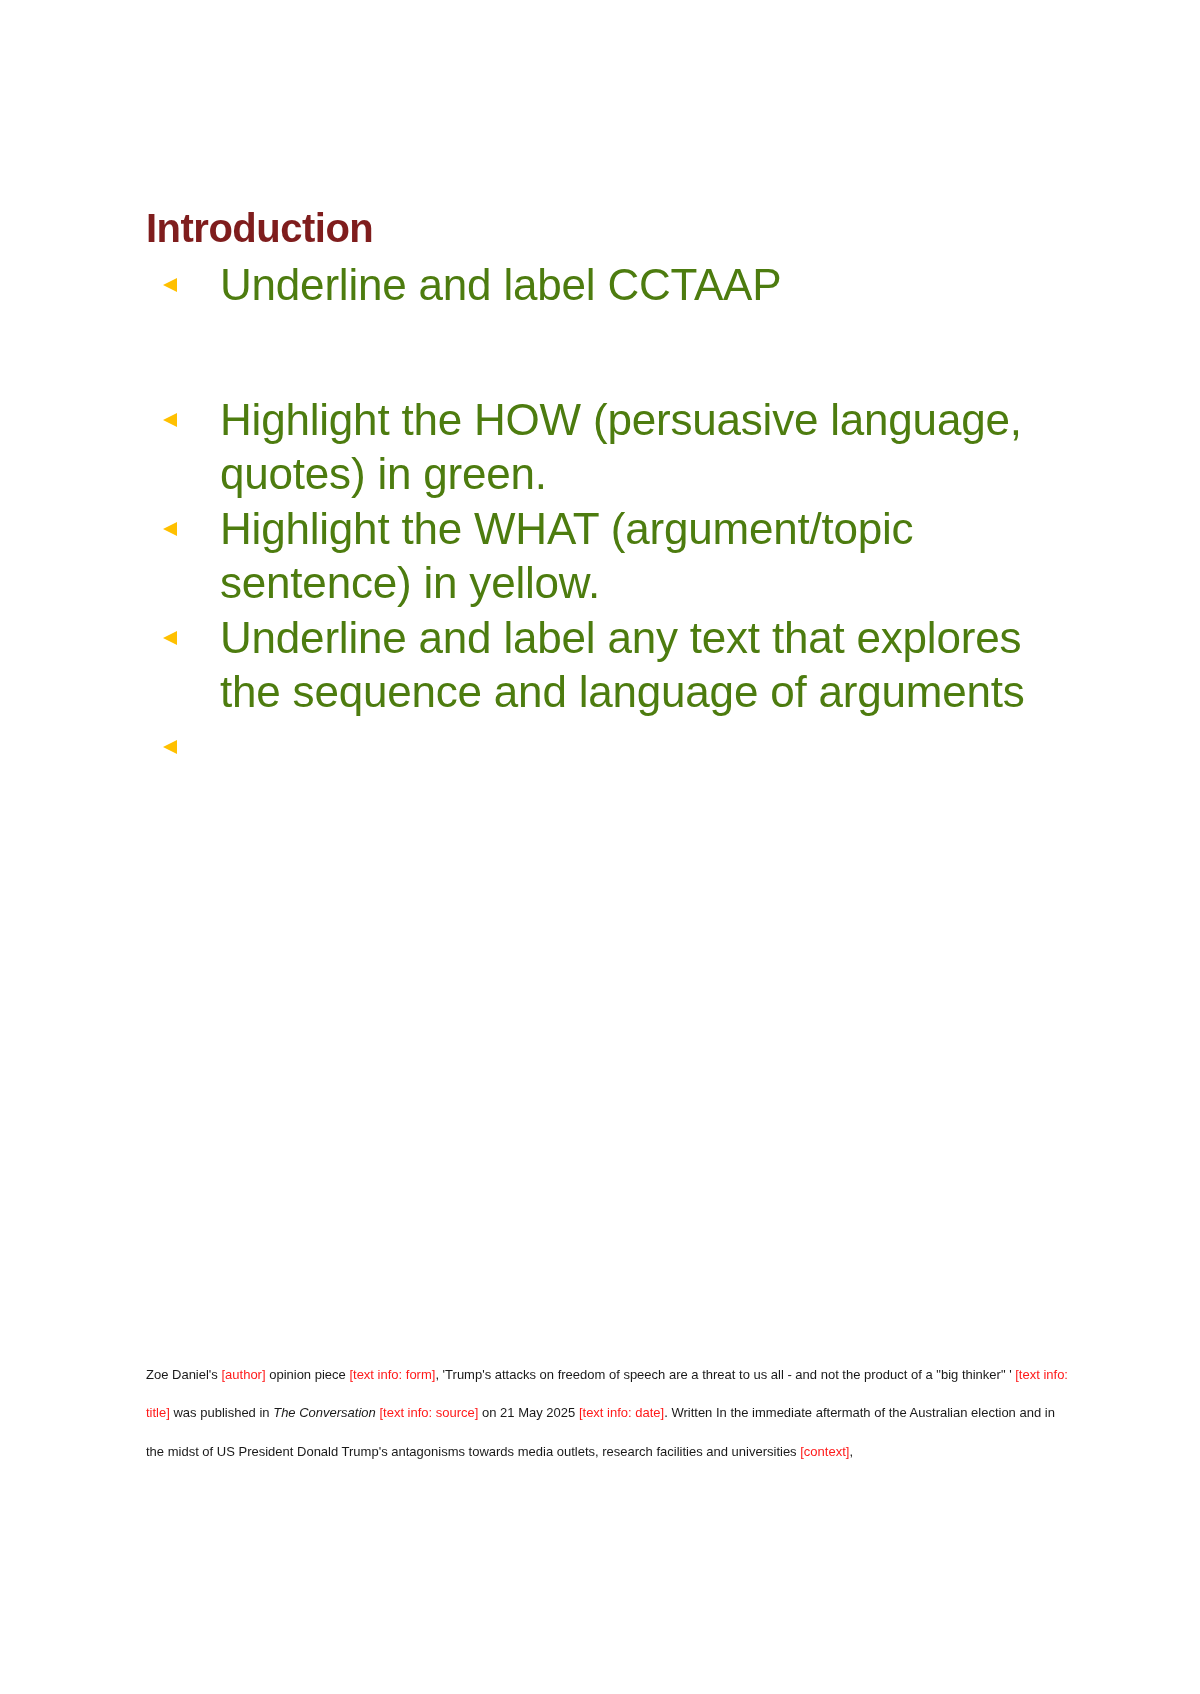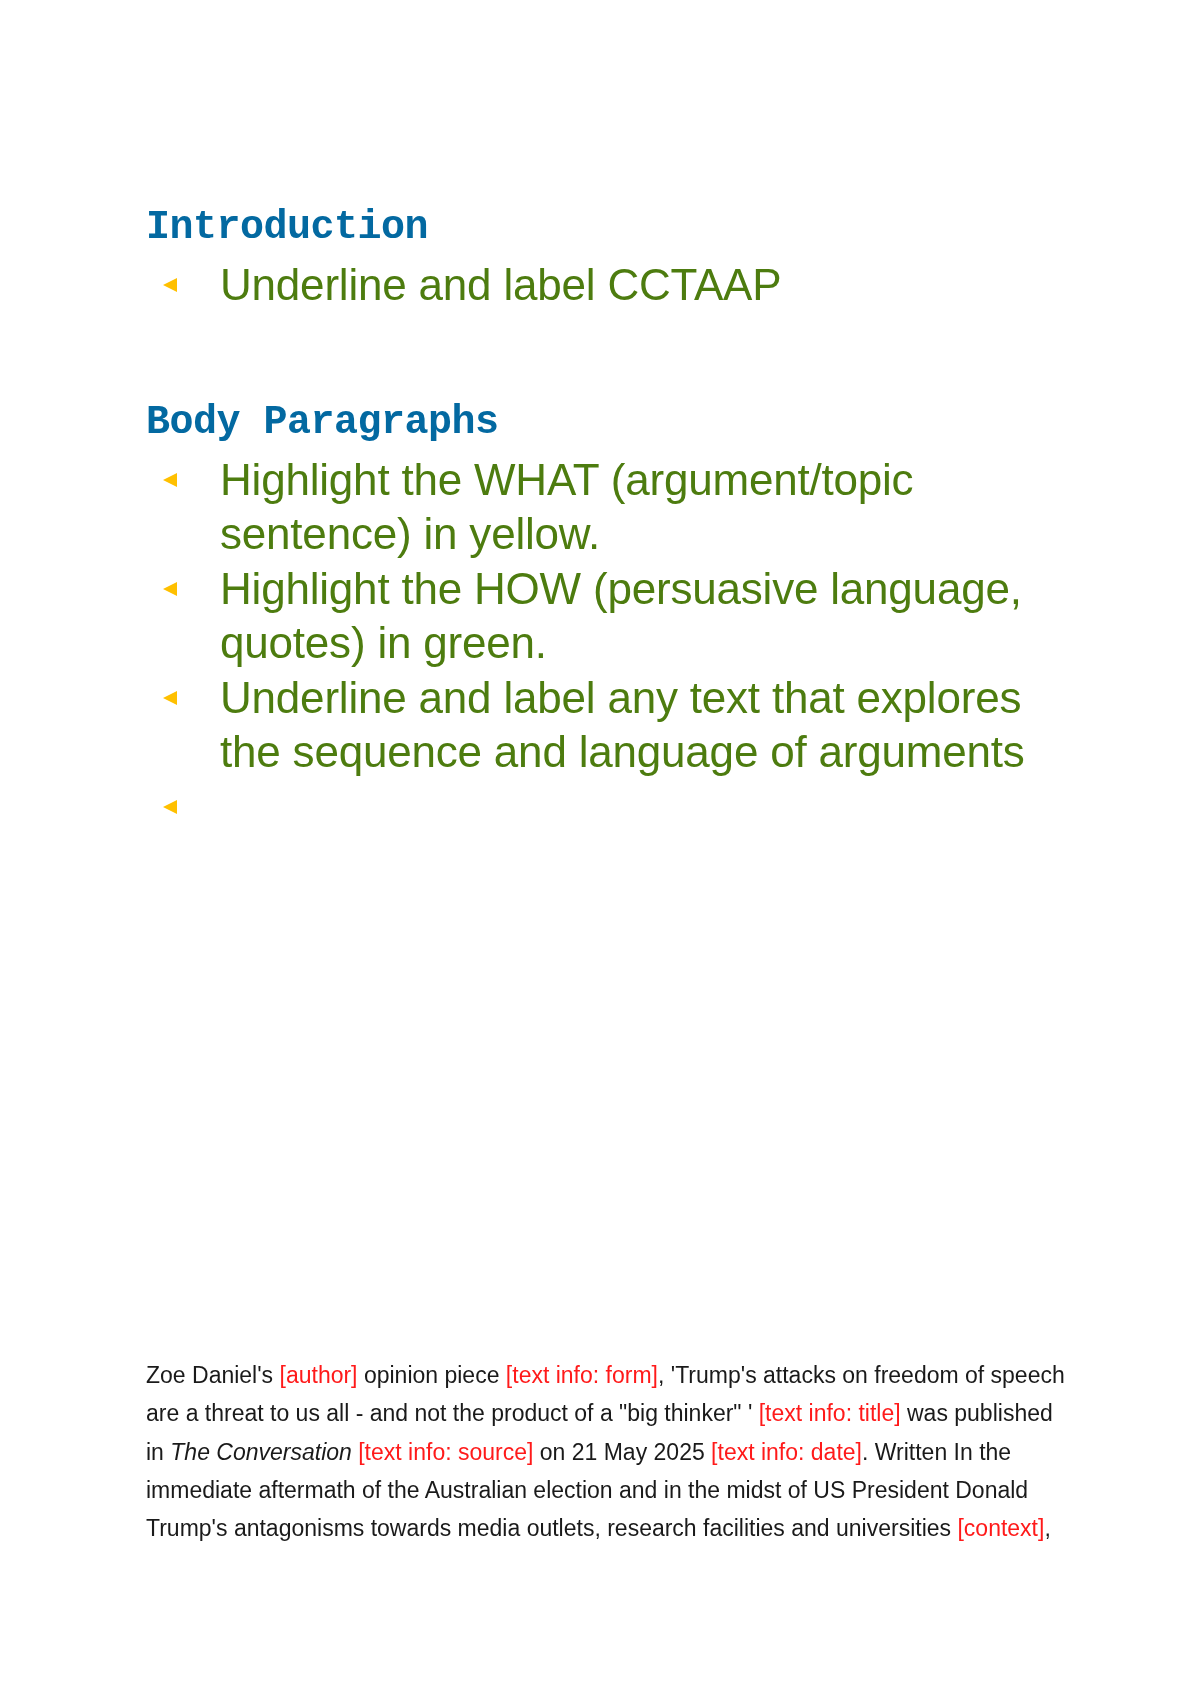--- a/index.html
+++ b/index.html
@@ -13,24 +13,24 @@
       position: relative;
       overflow: hidden;
     }
     .page {
       position: absolute;
       left: 146px;
       top: 198px;
       width: 930px;
     }
     .section-heading {
-      font-family: Liberation Mono, monospace;
+      font-family: Liberation Sans, sans-serif;
       font-weight: bold;
       font-size: 40px;
-      color: #0369a1;
+      color: #7f1d1d;
       margin: 0;
       line-height: 60px;
       letter-spacing: -0.5px;
     }
     .bullet-list {
       list-style: none;
       margin: 0;
       padding: 0;
     }
     .bullet-item {
@@ -62,21 +62,21 @@
     }
     .body-section {
       margin-top: 80px;
     }
     .analysis-para {
       position: absolute;
       left: 146px;
       top: 1356px;
       width: 930px;
       font-family: "Liberation Sans", sans-serif;
-      font-size: 23px;
+      font-size: 13px;
       line-height: 38.3px;
       color: #1a1a1a;
       margin: 0;
     }
     .label {
       color: #ff1a1a;
     }
     .italic {
       font-style: italic;
     }
@@ -90,29 +90,28 @@
     <h2 class="section-heading">Introduction</h2>
     <ul class="bullet-list intro-list">
       <li class="bullet-item">
         <span class="bullet-icon"></span>
         <span>Underline and label CCTAAP</span>
       </li>
     </ul>
   </section>
 
   <section class="body-section">
-    <h2 class="section-heading">Body Paragraphs</h2>
     <ul class="bullet-list">
       <li class="bullet-item">
         <span class="bullet-icon"></span>
-        <span>Highlight the WHAT (argument/topic sentence) in yellow.</span>
+        <span>Highlight the HOW (persuasive language, quotes) in green.</span>
       </li>
       <li class="bullet-item">
         <span class="bullet-icon"></span>
-        <span>Highlight the HOW (persuasive language, quotes) in green.</span>
+        <span>Highlight the WHAT (argument/topic sentence) in yellow.</span>
       </li>
       <li class="bullet-item">
         <span class="bullet-icon"></span>
         <span>Underline and label any text that explores the sequence and language of arguments</span>
       </li>
       <li class="bullet-item">
         <span class="bullet-icon"></span>
       </li>
     </ul>
   </section>

